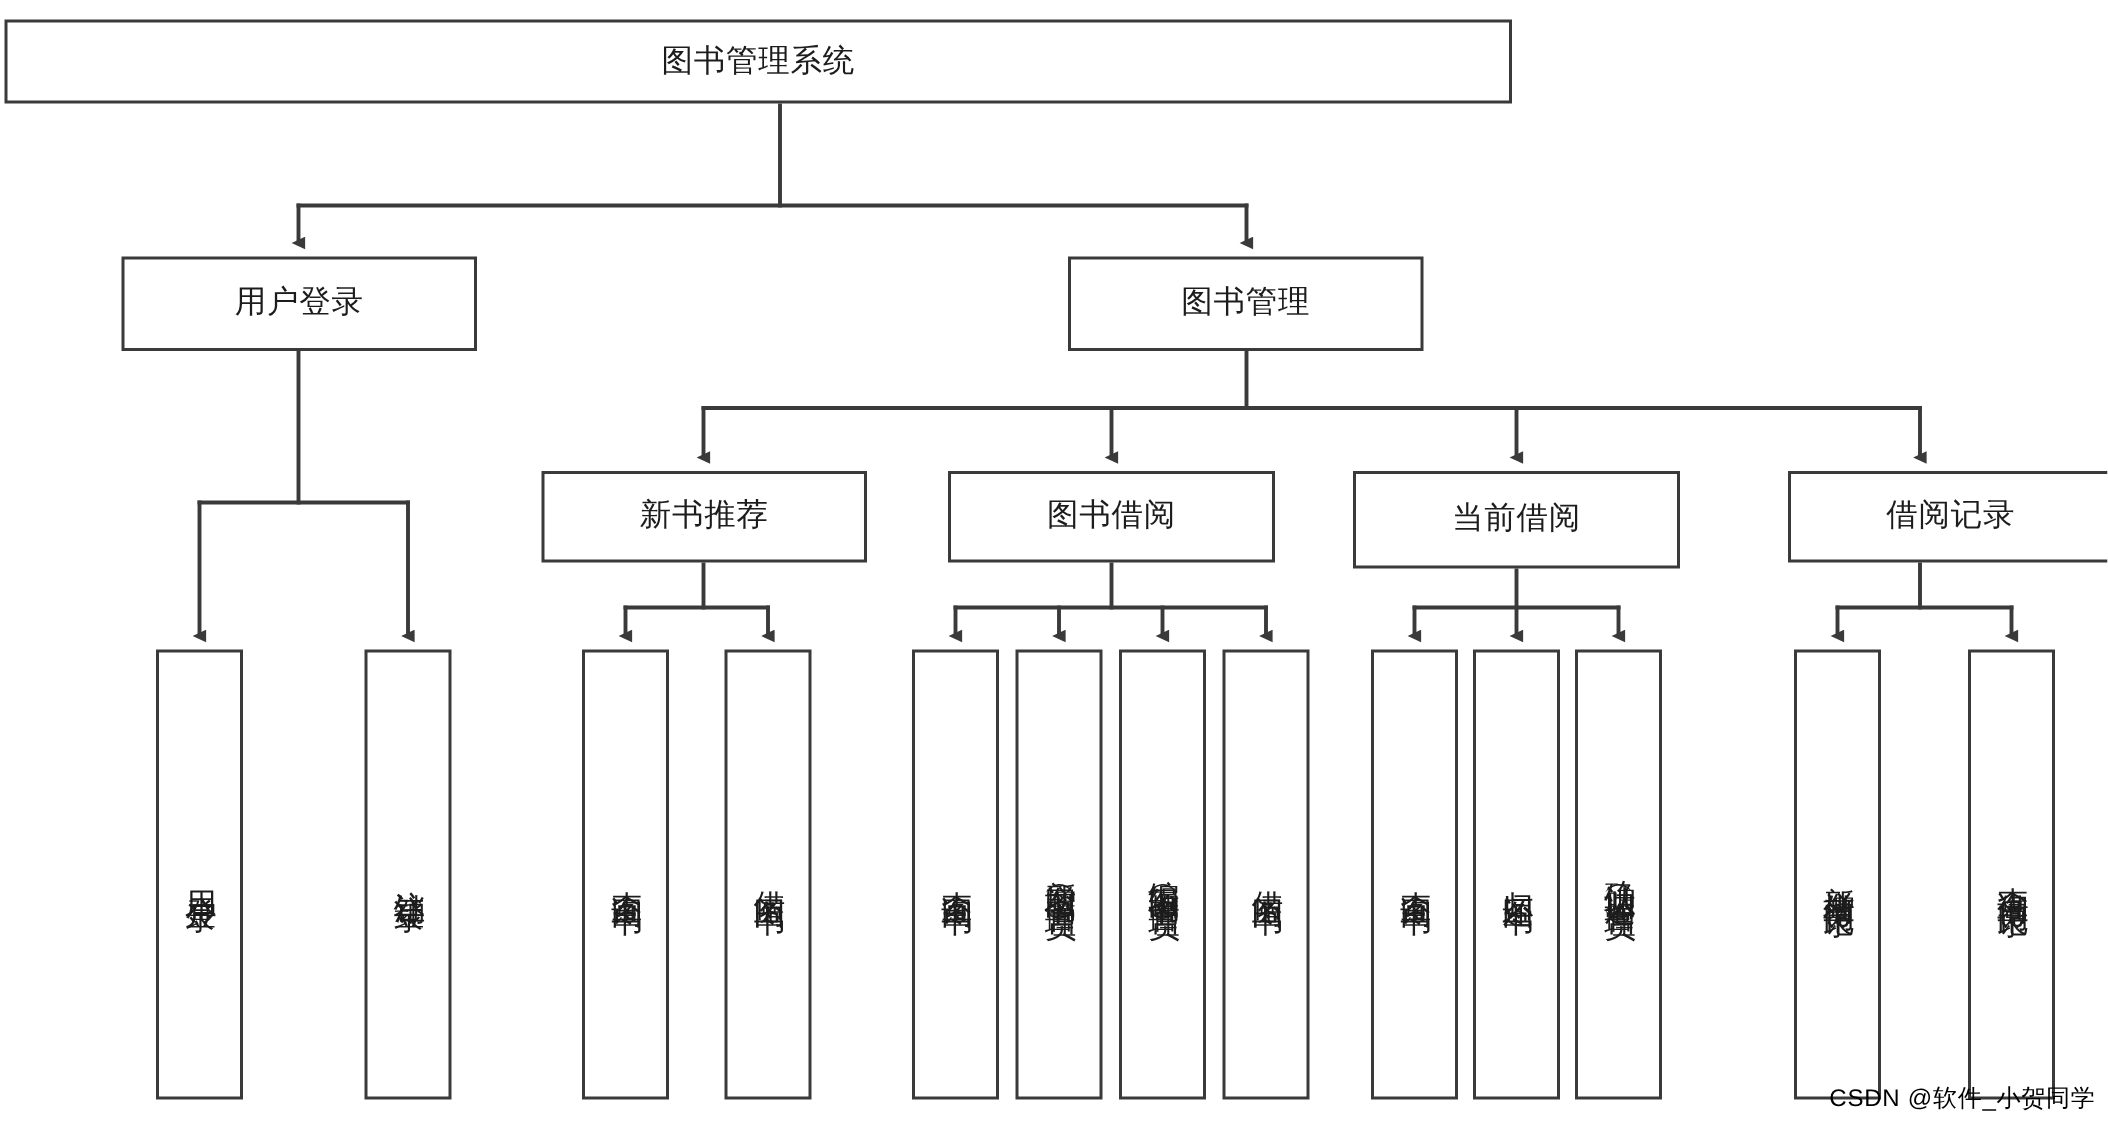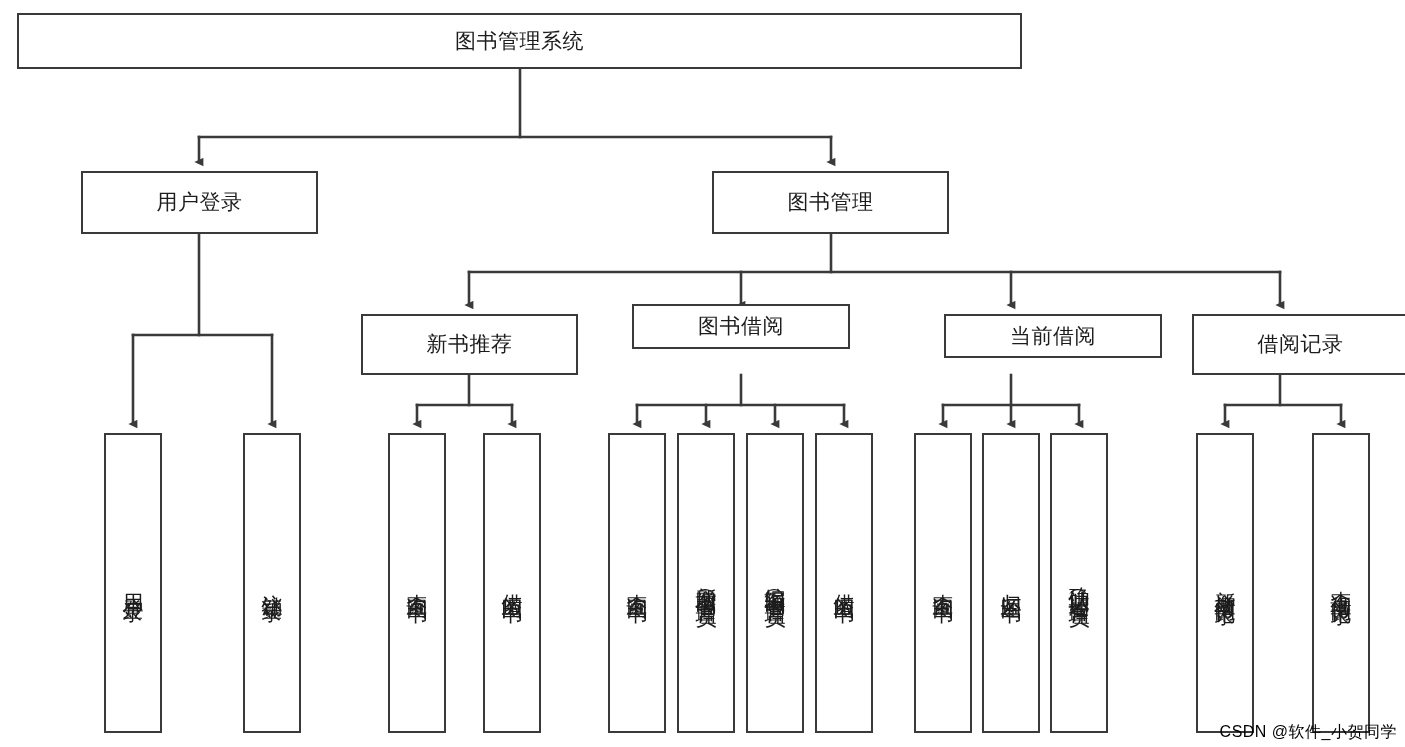--- a/index.html
+++ b/index.html
@@ -107,38 +107,38 @@
       <path d="M1011,405 L1011,424" marker-end="url(#arrow)"></path>
       <path d="M1079,405 L1079,424" marker-end="url(#arrow)"></path>
 
       <path d="M1280,375 L1280,405"></path>
       <path d="M1225,405 L1341,405"></path>
       <path d="M1225,405 L1225,424" marker-end="url(#arrow)"></path>
       <path d="M1341,405 L1341,424" marker-end="url(#arrow)"></path>
     </g>
   </svg>
 
-  <div class="node" style="left:17px; top:13px; width:1005px; height:56px;">
+  <div class="node" style="left:3px; top:13px; width:1005px; height:56px;">
     <span class="node-label">图书管理系统</span>
   </div>
 
   <div class="node" style="left:81px; top:171px; width:237px; height:63px;">
     <span class="node-label">用户登录</span>
   </div>
   <div class="node" style="left:712px; top:171px; width:237px; height:63px;justify-content:center;">
     <span class="node-label">图书管理</span>
   </div>
 
   <div class="node" style="left:361px; top:314px; width:217px; height:61px;">
     <span class="node-label">新书推荐</span>
   </div>
-  <div class="node" style="left:632px; top:304px; width:218px; height:45px;">
+  <div class="node" style="left:632px; top:314px; width:218px; height:61px;">
     <span class="node-label">图书借阅</span>
   </div>
-  <div class="node" style="left:902px; top:314px; width:218px; height:44px;margin-left:42px;">
+  <div class="node" style="left:902px; top:314px; width:218px; height:65px;">
     <span class="node-label">当前借阅</span>
   </div>
   <div class="node" style="left:1172px; top:314px; width:217px; height:61px;margin-left:20px;">
     <span class="node-label">借阅记录</span>
   </div>
 
   <div class="node vertical" style="left:104px; top:433px; width:58px; height:300px;">
     <span class="node-label">用户登录</span>
   </div>
   <div class="node vertical" style="left:243px; top:433px; width:58px; height:300px;">

